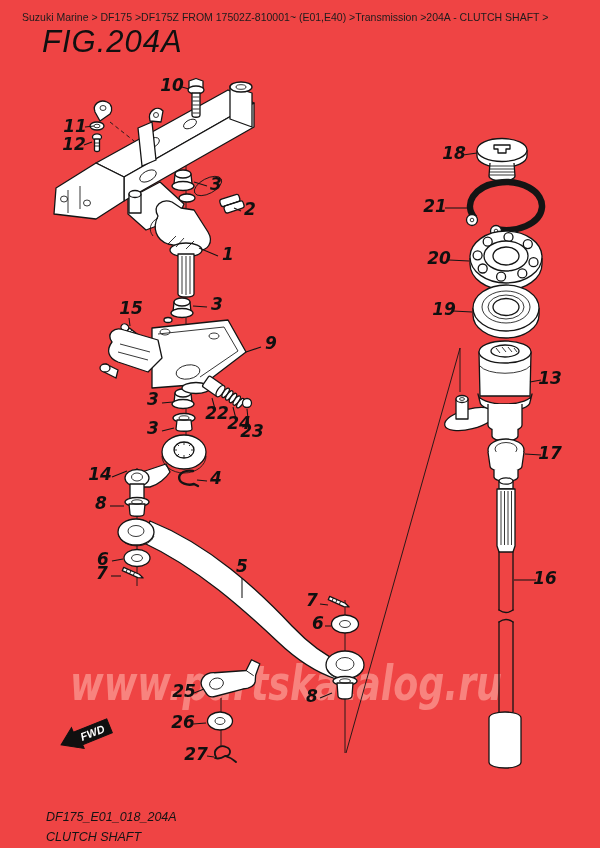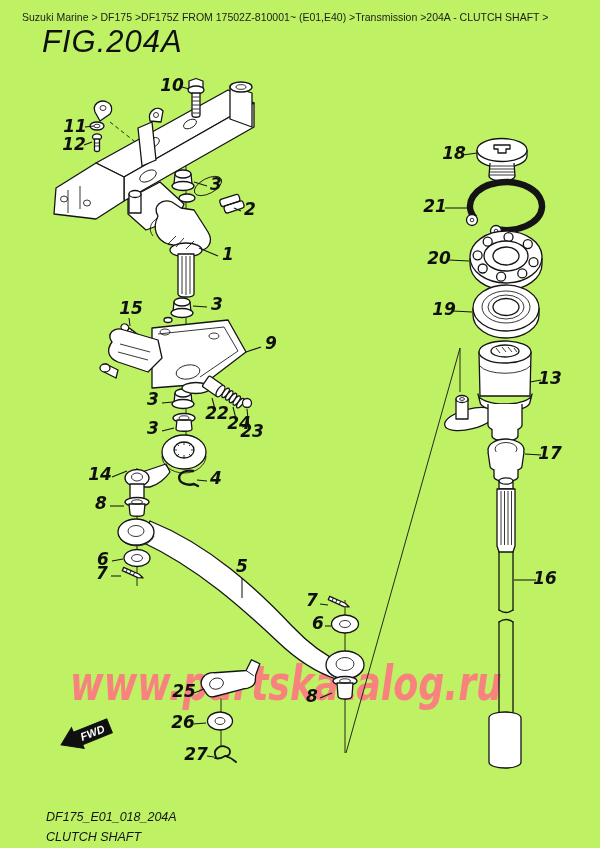--- a/index.html
+++ b/index.html
@@ -1,16 +1,16 @@
 <!DOCTYPE html>
 <html><head>
 <meta charset="utf-8">
 <style>
   html,body{margin:0;padding:0;background:#ffffff;}
-  .page{position:relative;width:600px;height:848px;background:#bef264;overflow:hidden;
+  .page{position:relative;width:600px;height:848px;background:#ef4444;overflow:hidden;
         font-family:"Liberation Sans",sans-serif;}
   svg{display:block}
   
   .ln{fill:none;stroke:#141414;stroke-width:1.3;stroke-linecap:round;stroke-linejoin:round;}
   .fw{fill:#ffffff;stroke:#141414;stroke-width:1.3;stroke-linejoin:round;}
   .thin{fill:none;stroke:#141414;stroke-width:0.85;}
   .axis{fill:none;stroke:#141414;stroke-width:0.9;}
   .dash{fill:none;stroke:#141414;stroke-width:0.9;stroke-dasharray:4 3;}
   .callout{font:italic 700 17px "DejaVu Sans",sans-serif;fill:#101010;}
   .leader{stroke:#141414;stroke-width:1.05;}

